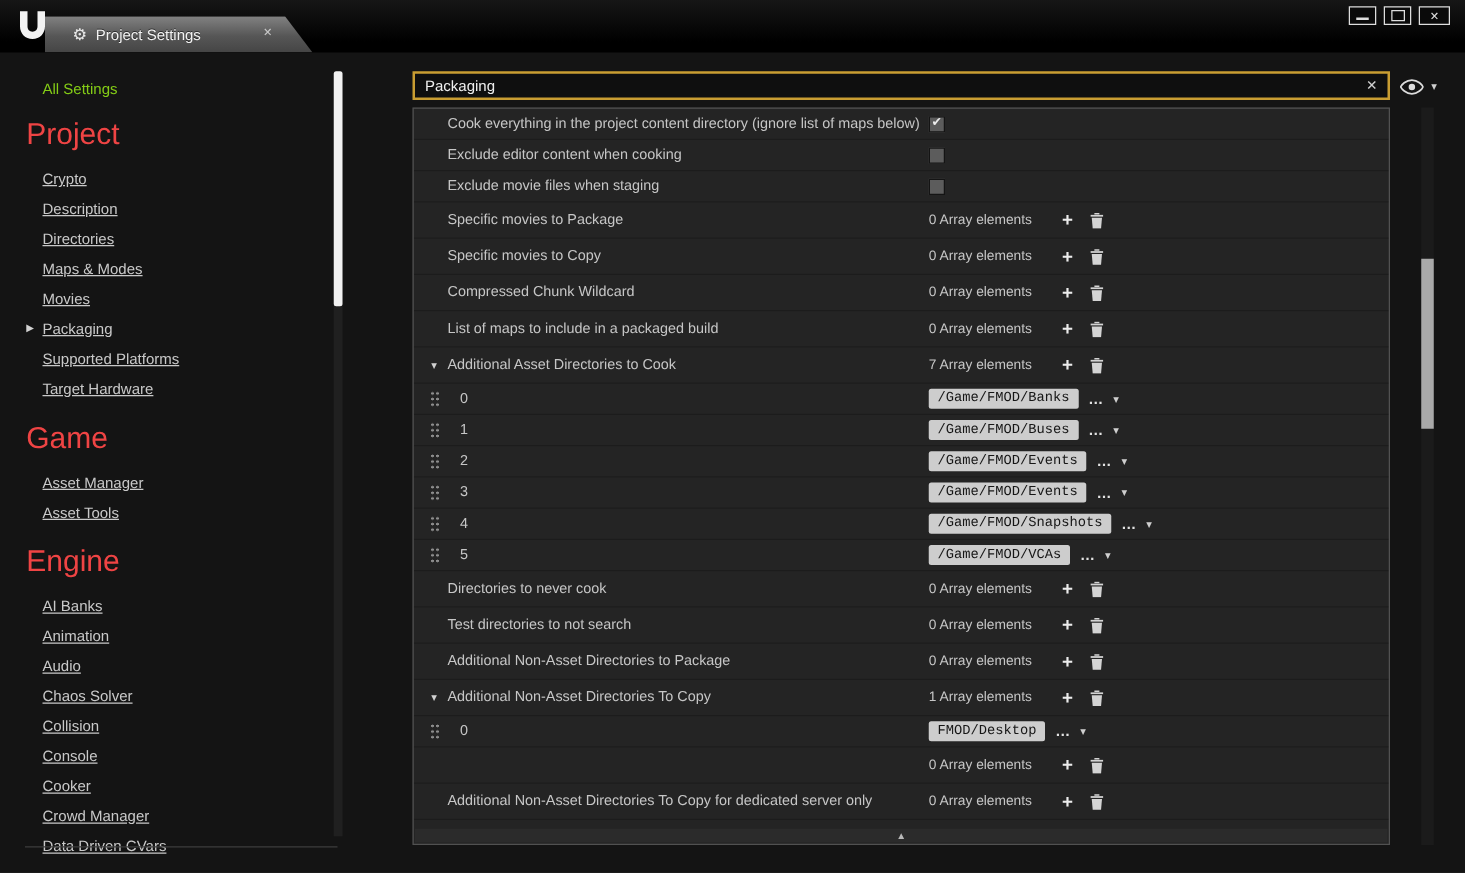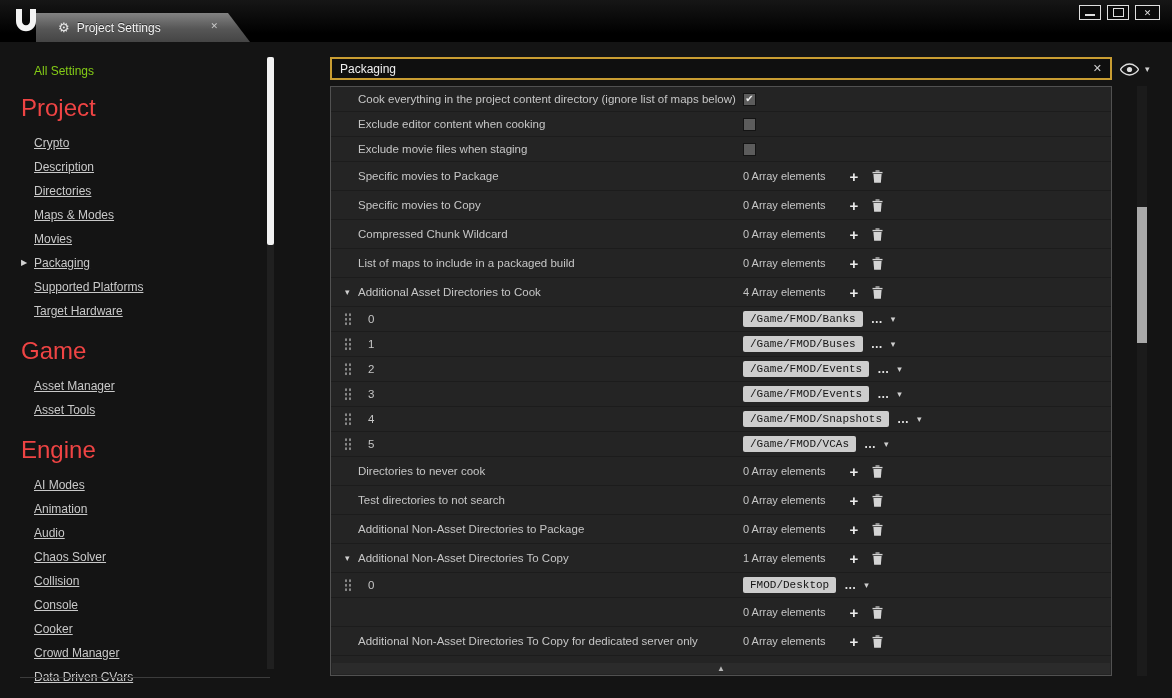--- a/index.html
+++ b/index.html
@@ -95,21 +95,21 @@
       <div class="side-item"><span>Directories</span></div>
       <div class="side-item"><span>Maps &amp; Modes</span></div>
       <div class="side-item"><span>Movies</span></div>
       <div class="side-item"><span class="sel-arrow">▶</span><span>Packaging</span></div>
       <div class="side-item"><span>Supported Platforms</span></div>
       <div class="side-item"><span>Target Hardware</span></div>
       <div class="side-header">Game</div>
       <div class="side-item"><span>Asset Manager</span></div>
       <div class="side-item"><span>Asset Tools</span></div>
       <div class="side-header">Engine</div>
-      <div class="side-item"><span>AI Modes</span></div>
+      <div class="side-item"><span>AI Banks</span></div>
       <div class="side-item"><span>Animation</span></div>
       <div class="side-item"><span>Audio</span></div>
       <div class="side-item"><span>Chaos Solver</span></div>
       <div class="side-item"><span>Collision</span></div>
       <div class="side-item"><span>Console</span></div>
       <div class="side-item"><span>Cooker</span></div>
       <div class="side-item"><span>Crowd Manager</span></div>
       <div class="side-item"><span>Data Driven CVars</span></div>
     </div>
   <div class="side-scroll-track"></div>
@@ -204,21 +204,21 @@
               <rect x="3.5" y="0.4" width="4" height="1.2" fill="#d4d4d4"></rect>
               <path d="M1.4 4.1 h8.2 l-0.75 8.6 h-6.7 z" fill="#d4d4d4"></path>
             </svg>
           </span>
         </div>
       </div>
       <div class="row">
         <span class="exp">▾</span>
         <span class="labtext">Additional Asset Directories to Cook</span>
         <div class="val">
-          <span class="vtext">4 Array elements</span>
+          <span class="vtext">7 Array elements</span>
           <span class="plus">+</span>
           <span class="trash">
             <svg width="11" height="13" viewBox="0 0 11 13">
               <rect x="0.5" y="1.9" width="10" height="1.4" fill="#d4d4d4"></rect>
               <rect x="3.5" y="0.4" width="4" height="1.2" fill="#d4d4d4"></rect>
               <path d="M1.4 4.1 h8.2 l-0.75 8.6 h-6.7 z" fill="#d4d4d4"></path>
             </svg>
           </span>
         </div>
       </div>

